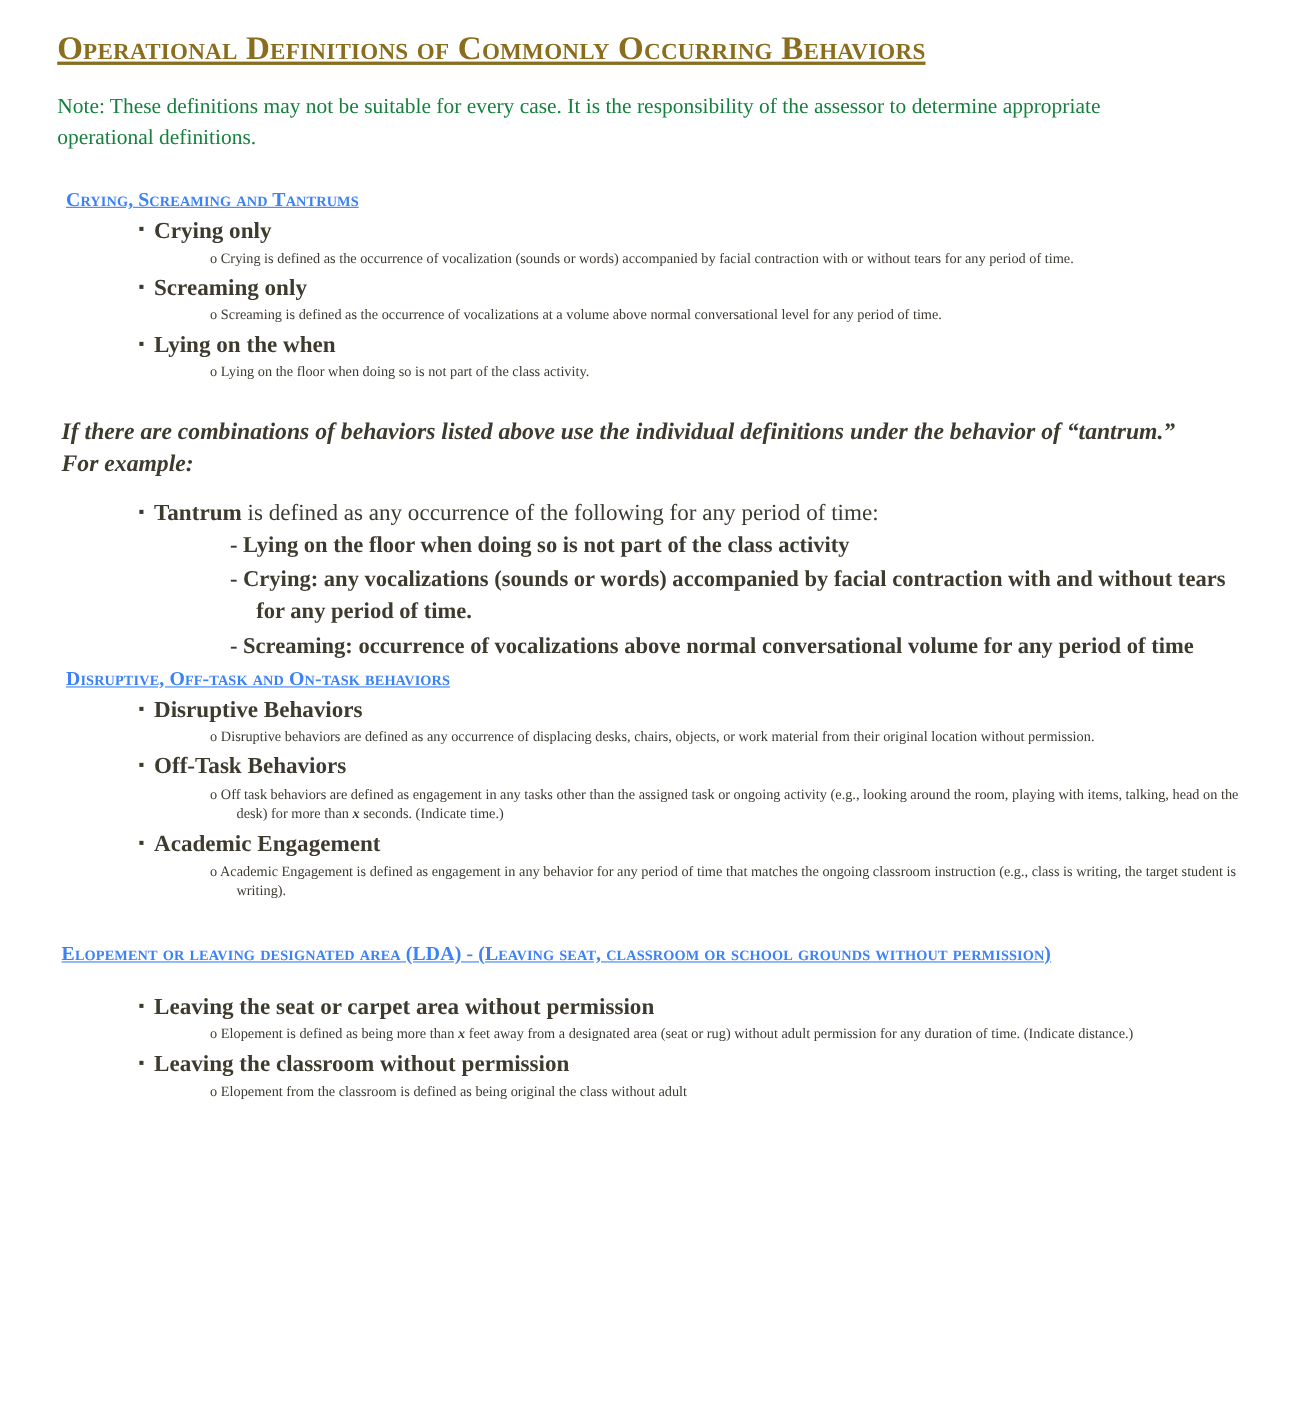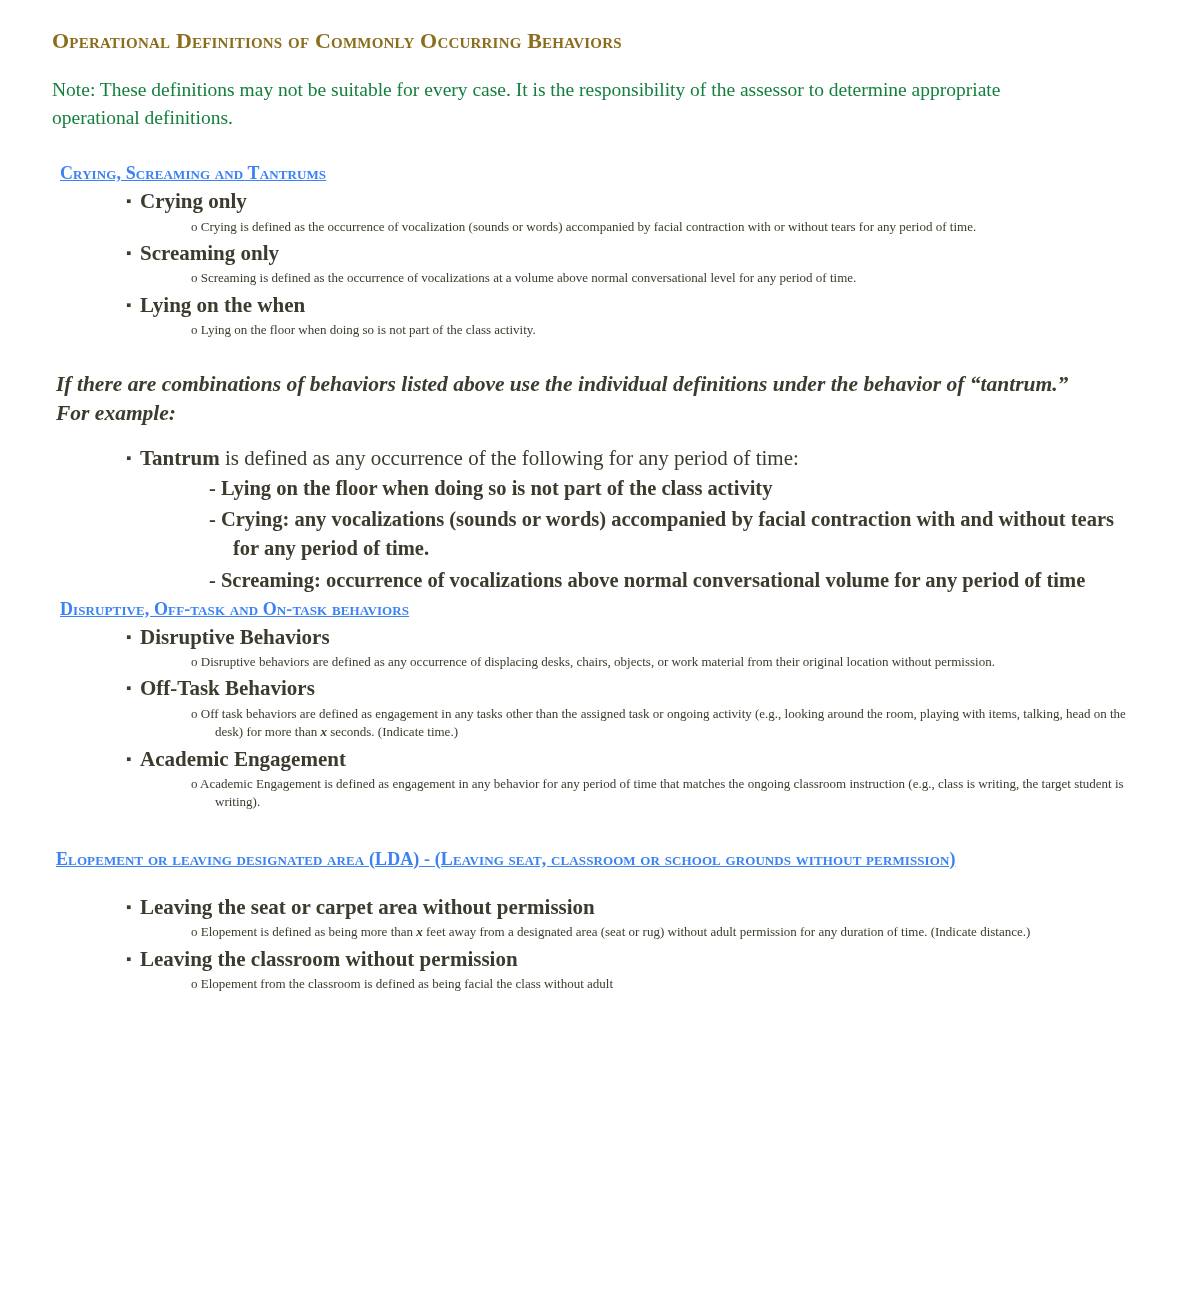--- a/index.html
+++ b/index.html
@@ -21,23 +21,24 @@
     padding: 0;
     box-sizing: border-box;
     overflow: hidden;
   }
   .inner {
     padding: 22px 60px 0 52px;
   }
 
   
   .doc-title {
-    font-size: 22px;
+    font-size: 30px;
     font-weight: bold;
     color: #8a6d1d;
+    text-decoration: underline;
     letter-spacing: 0.2px;
     margin: 6px 0 0 0;
     font-variant: small-caps;
     text-align: left;
   }
 
   
   .note {
     font-size: 19.5px;
     line-height: 1.42;
@@ -188,16 +189,16 @@
     <div class="bullet-item">
       <span class="sq">▪</span>
       <span>Leaving the seat or carpet area without permission</span>
     </div>
     <div class="sub-item"><span>o Elopement is defined as being more than </span><em class="var">x</em><span> feet away from a designated area (seat or rug) without adult  permission for any duration of time. (Indicate distance.)</span></div>
 
     <div class="bullet-item">
       <span class="sq">▪</span>
       <span>Leaving the classroom without permission</span>
     </div>
-    <div class="sub-item">o Elopement from the classroom is defined as being facial the class without adult</div>
+    <div class="sub-item">o Elopement from the classroom is defined as being original the class without adult</div>
 
   </div>
 </div>
 
 </body></html>

